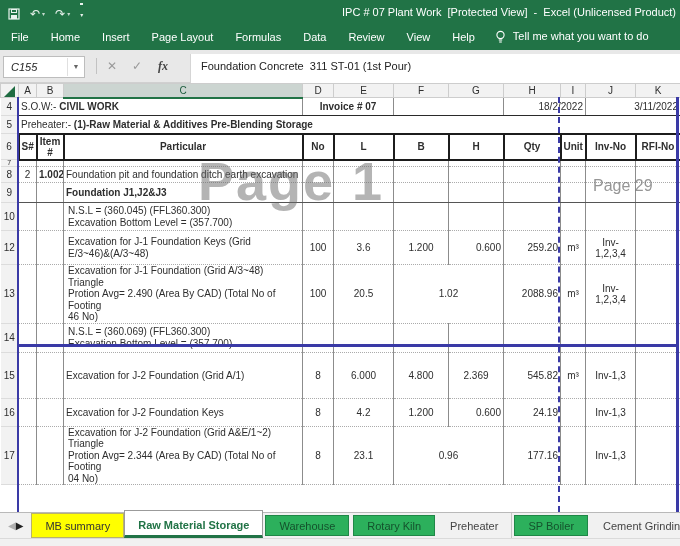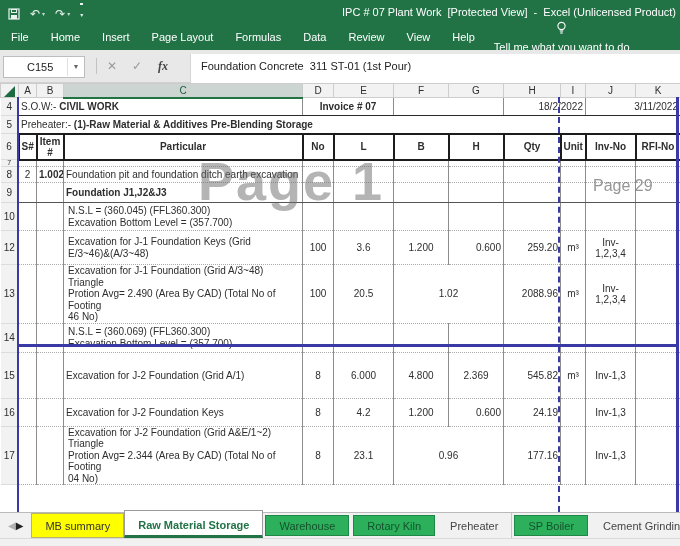--- a/index.html
+++ b/index.html
@@ -10,27 +10,27 @@
   .qat{position:absolute;left:8px;top:3px;display:flex;align-items:center;gap:10px;color:#eaf3ee;}
   .qat .btn{display:flex;align-items:center;gap:2px;font-size:12px;line-height:18px;cursor:default;}
   .qat .caret{font-size:6px;opacity:.8;}
   .qat .more{border-top:2px solid #eaf3ee;font-size:6px;padding-top:1px;}
   .apptitle{position:absolute;right:4px;top:0;height:24px;line-height:24px;color:#fff;
             font-size:11px;white-space:pre;}
   
   .ribbon{position:absolute;left:0;top:24px;width:680px;height:26px;background:#217346;
           display:flex;align-items:center;color:#fff;font-size:11px;}
   .rtab{padding:0 11px;line-height:26px;white-space:nowrap;}
-  .tellme{display:flex;align-items:center;gap:6px;margin-left:8px;white-space:nowrap;flex-direction:column;}
+  .tellme{display:flex;gap:6px;margin-left:8px;white-space:nowrap;}
   
   .fbar{position:absolute;left:0;top:50px;width:680px;height:33px;background:#e8e8e8;
         border-bottom:1px solid #d0d0d0;box-sizing:border-box;}
   .namebox{position:absolute;left:3px;top:6px;width:80px;height:20px;background:#fff;
            border:1px solid #bdbdbd;font-size:11px;color:#222;display:flex;align-items:center;}
-  .namebox .nbtext{flex:1;padding-left:23px;}
+  .namebox .nbtext{flex:1;padding-left:7px;font-style:italic;}
   .namebox .nbcaret{width:16px;text-align:center;font-size:7px;color:#666;border-left:1px solid #e0e0e0;line-height:18px;}
   .fdivider{position:absolute;left:96px;top:8px;height:16px;border-left:1px solid #c2c2c2;}
   .fbtn{position:absolute;top:6px;width:22px;height:20px;text-align:center;line-height:20px;
         color:#9a9a9a;font-size:12px;}
   .fbtn.fx{color:#444;font-style:italic;font-family:"Liberation Serif",serif;font-weight:bold;}
   .formulabox{position:absolute;left:190px;top:4px;right:0;height:33px;background:#fff;
               border-left:1px solid #d5d5d5;font-size:11px;color:#222;line-height:25px;
               padding-left:10px;white-space:pre;overflow:hidden;}
   
   .gridwrap{position:absolute;left:0;top:83px;width:680px;height:429px;overflow:hidden;background:#fff;}

